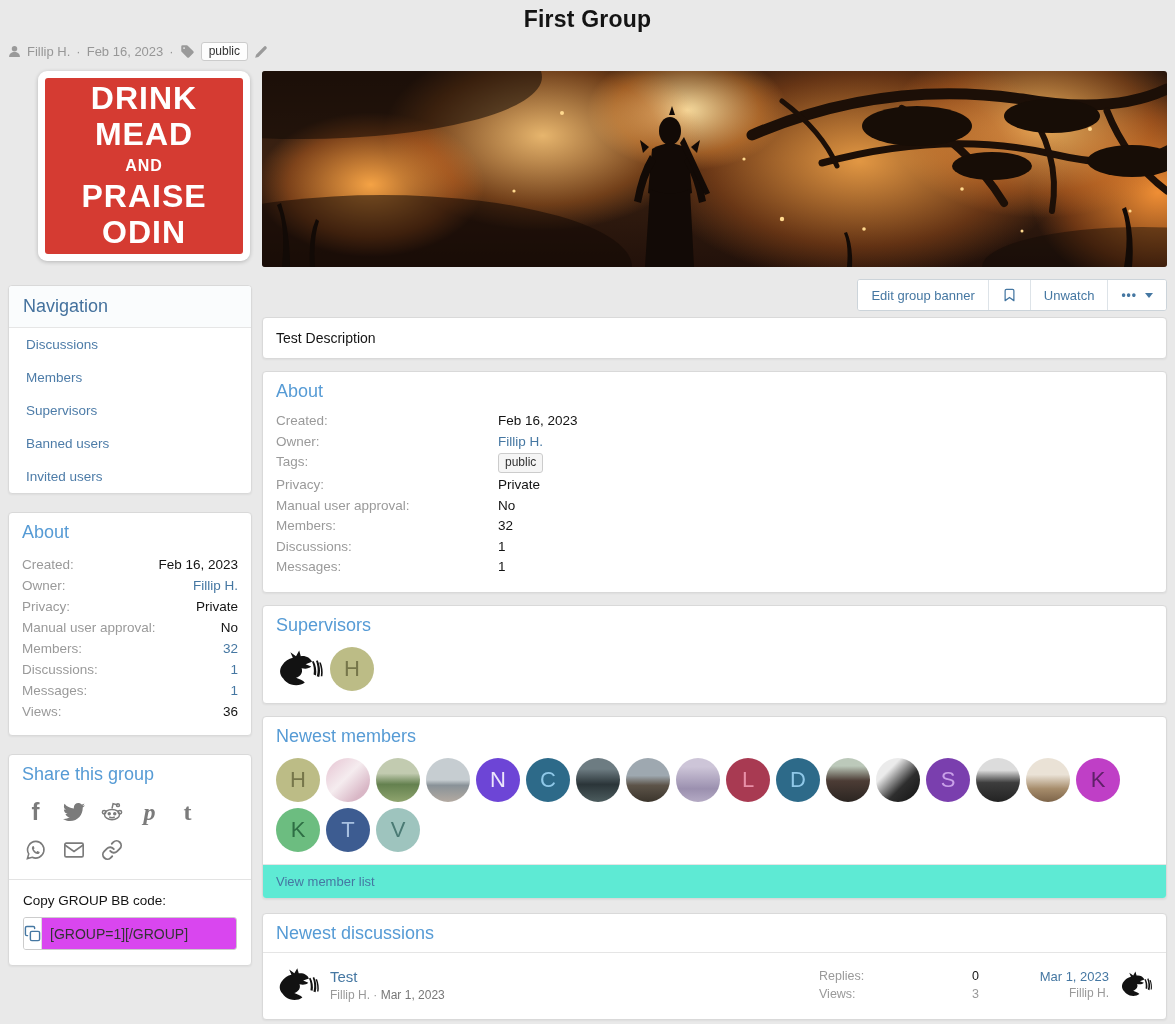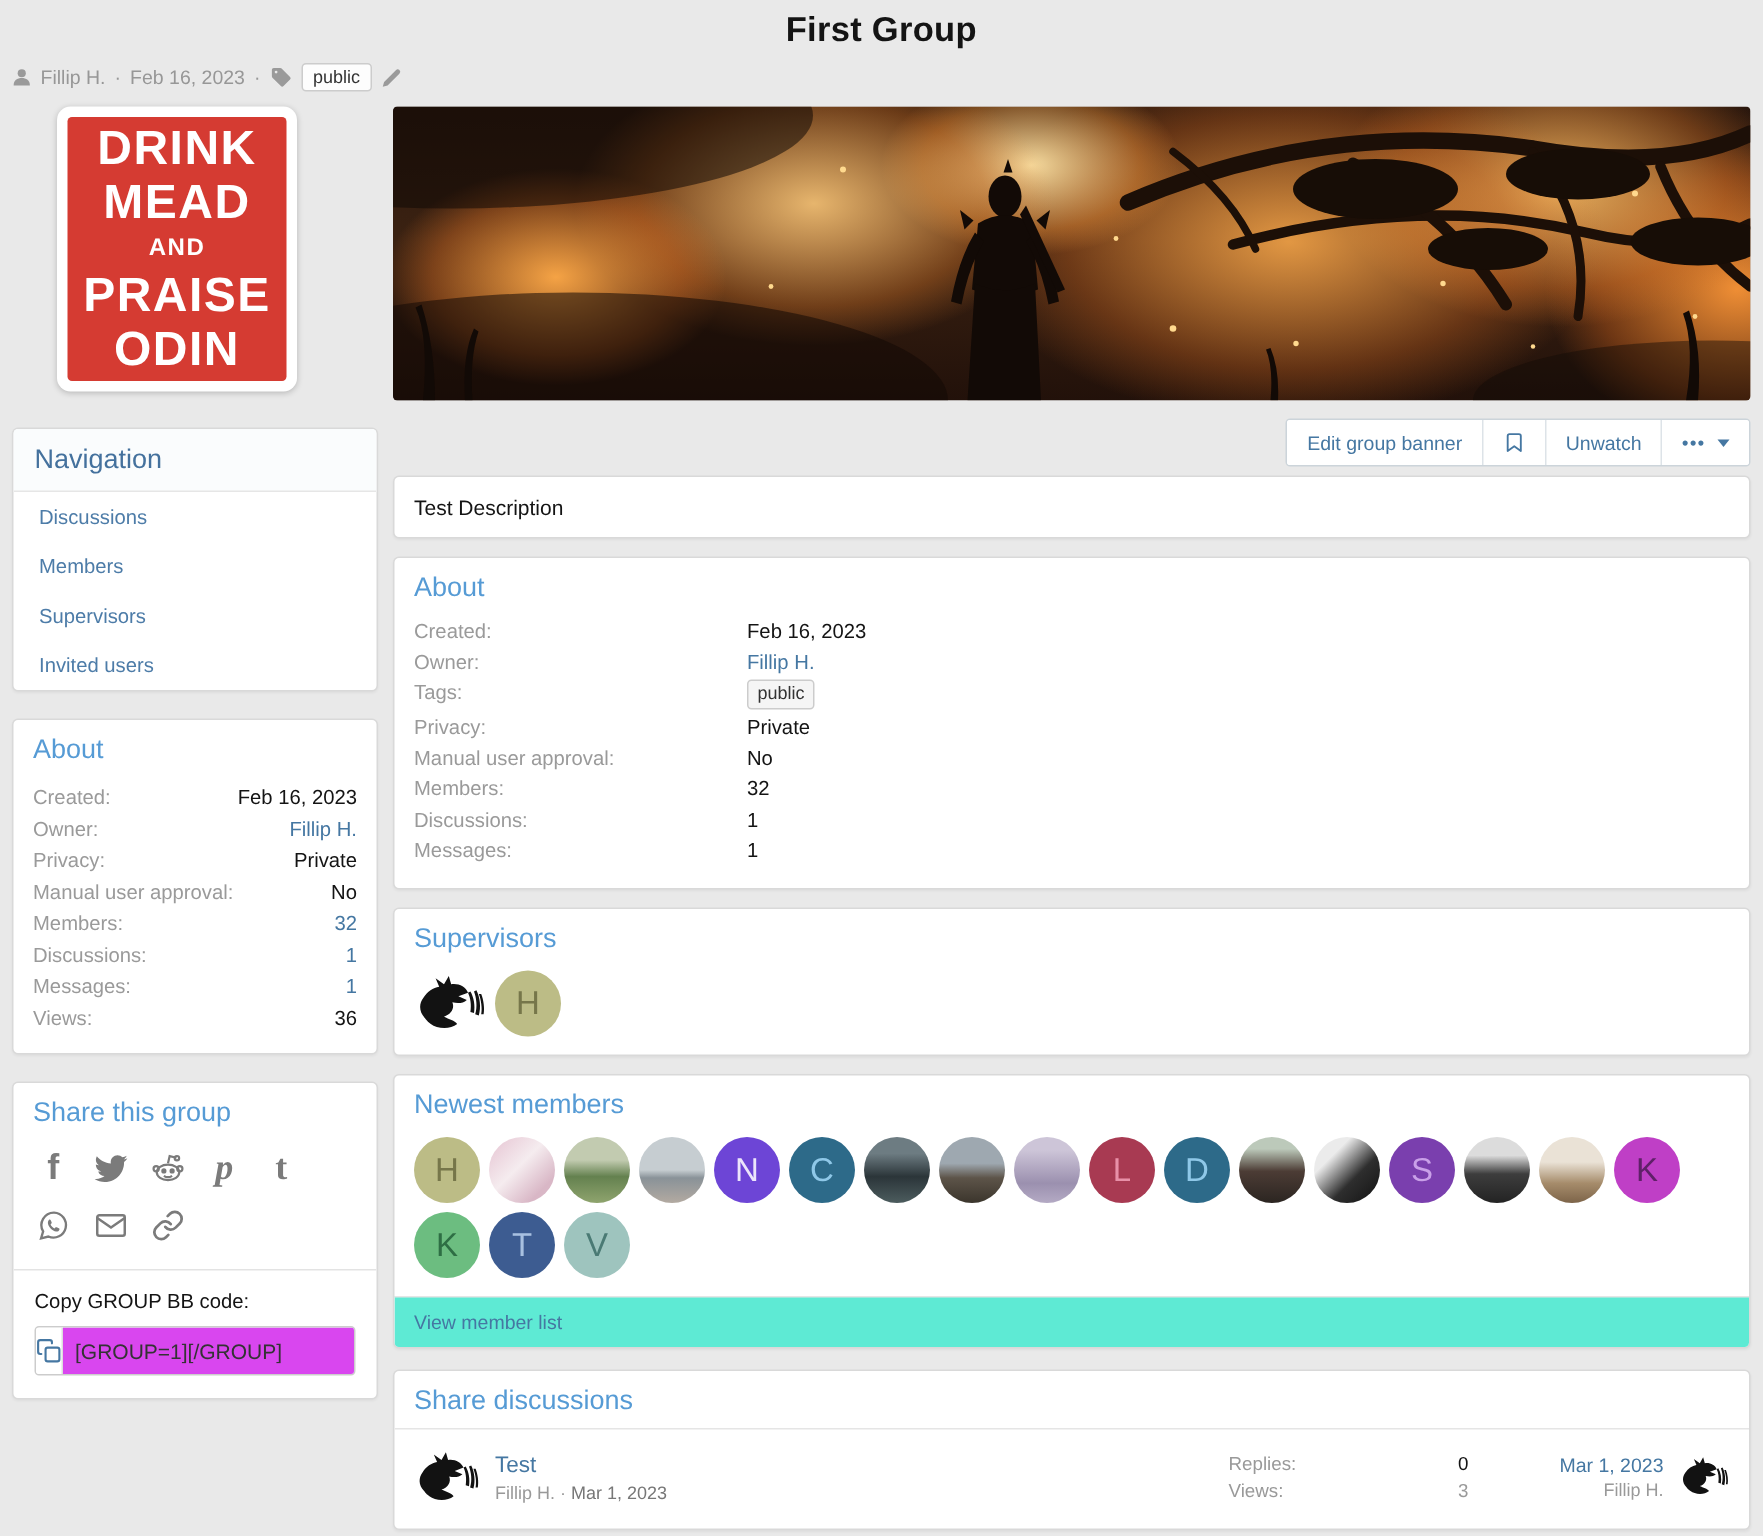--- a/index.html
+++ b/index.html
@@ -22,21 +22,21 @@
 
   
   .columns { display:flex; gap:10px; margin-top:10px; align-items:flex-start; }
   .left-col { width:244px; flex:0 0 244px; }
   .right-col { flex:1; min-width:0; }
 
   .box { background:#fff; border:1px solid #d9d9d9; border-radius:4px; box-shadow:0 1px 2px rgba(0,0,0,.05); overflow:hidden; }
   .box-title { padding:9px 13px 5px; font-size:18px; color:#569bd5; font-weight:400; }
 
   
-  .logo-frame { width:160px; height:190px; margin-left:30px; background:#fff; border-radius:9px; padding:7px; box-shadow:0 1px 4px rgba(0,0,0,.22); }
+  .logo-frame { width:212px; height:190px; margin-left:30px; background:#fff; border-radius:9px; padding:7px; box-shadow:0 1px 4px rgba(0,0,0,.22); }
   .logo-red { background:#d53b32; width:100%; height:100%; border-radius:3px; display:flex; flex-direction:column; align-items:center; justify-content:center; color:#fff; font-weight:700; }
   .logo-line { font-size:32px; line-height:1.12; letter-spacing:1px; }
   .logo-line-small { font-size:16px; line-height:1.3; margin:3px 0; letter-spacing:1px; }
 
   
   .nav-box { margin-top:24px; }
   .nav-header { padding:10px 14px; font-size:18px; color:#44719d; background:#fafcfd; border-bottom:1px solid #e6e6e6; }
   .nav-item { display:block; padding:9px 14px; font-size:13.5px; color:#4d7ca8; border-left:3px solid transparent; }
   .nav-item.active { font-weight:700; color:#2b6398; background:#e9f2fa; border-left:3px solid #4a90c4; }
 
@@ -173,20 +173,21 @@
             <div class="logo-line">ODIN</div>
           </div>
       </div>
 
       <div class="box nav-box">
         <div class="nav-header">Navigation</div>
         <div id="nav-list">
             <a class="nav-item">Discussions</a>
             <a class="nav-item">Members</a>
             <a class="nav-item">Supervisors</a>
+            <a class="nav-item">Banned users</a>
             <a class="nav-item">Invited users</a>
           </div>
       </div>
 
       <div class="box side-box">
         <div class="box-title">About</div>
         <div class="side-rows" id="side-about-rows">
             <div class="srow">
               <span class="lbl">Created:</span>
               <span class="val">Feb 16, 2023</span>
@@ -431,21 +432,21 @@
             <span class="lavatar av-44" style="background: rgb(108, 189, 128); color: rgb(46, 110, 68);">K</span>
             <span class="lavatar av-44" style="background: rgb(61, 92, 145); color: rgb(168, 192, 224);">T</span>
             <span class="lavatar av-44" style="background: rgb(158, 196, 190); color: rgb(74, 122, 116);">V</span>
           </div>
         <div class="box-footer">
           <a>View member list</a>
         </div>
       </div>
 
       <div class="box disc-box">
-        <div class="box-title disc-title-bar">Share discussions</div>
+        <div class="box-title disc-title-bar">Newest discussions</div>
         <div class="disc-row">
           <span class="dragon-av av-44">
               <svg width="53" height="42" viewBox="0 0 60 48" xmlns="http://www.w3.org/2000/svg">
                 <g fill="#121212">
                   <path d="M9 36 C4 31 4 24 8 19 C11 14 16 11 21 10 L18 3 L25 8 L29 1 L31 8 C37 7 43 10 45 15 L37 18 L44 21 C41 24 36 24 32 23 C34 28 31 33 25 35 C29 37 34 38 36 41 C30 46 19 45 14 41 C10 38 10 37 9 36 Z"></path>
                   <path d="M47 14 C50 19 51 26 50 32 L47 31 C48 25 47 19 45 15 Z"></path>
                   <path d="M52 13 C55 19 56 27 54 34 L51 33 C53 27 52 19 50 14 Z"></path>
                   <path d="M56 16 C58 21 59 28 58 33 L56 33 C57 28 56 21 54 16 Z"></path>
                 </g>
               </svg>

